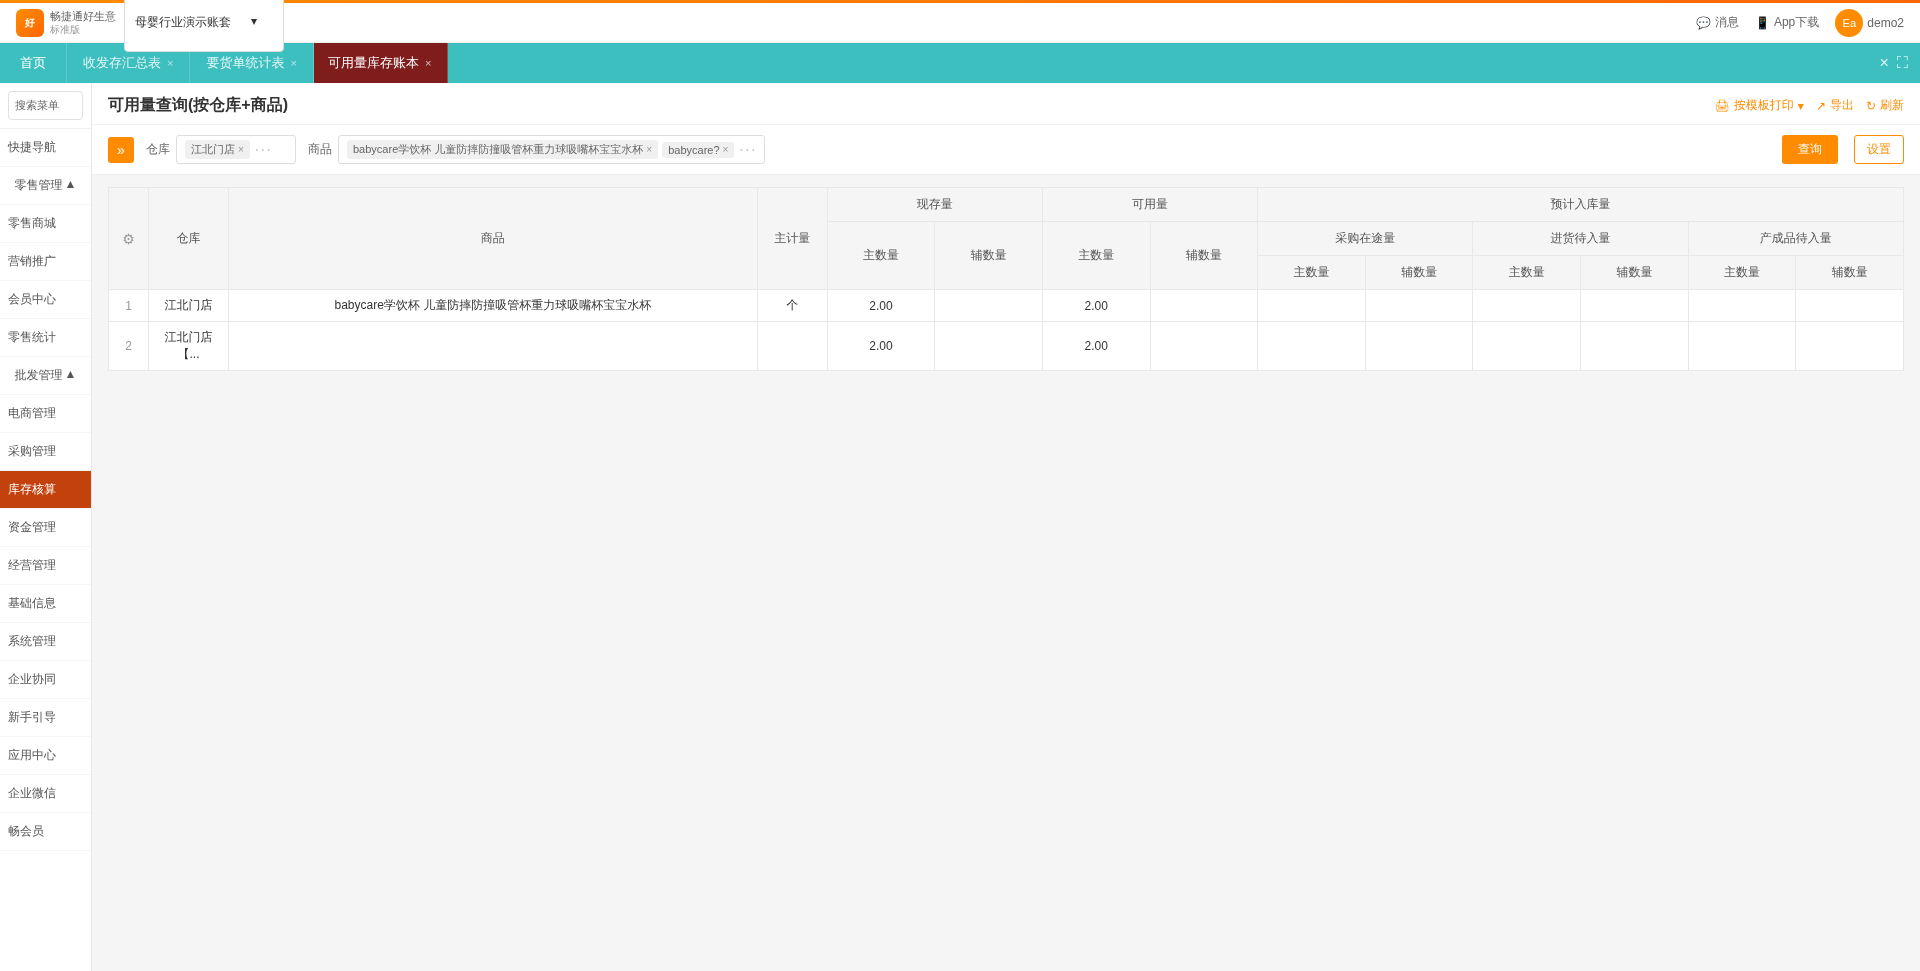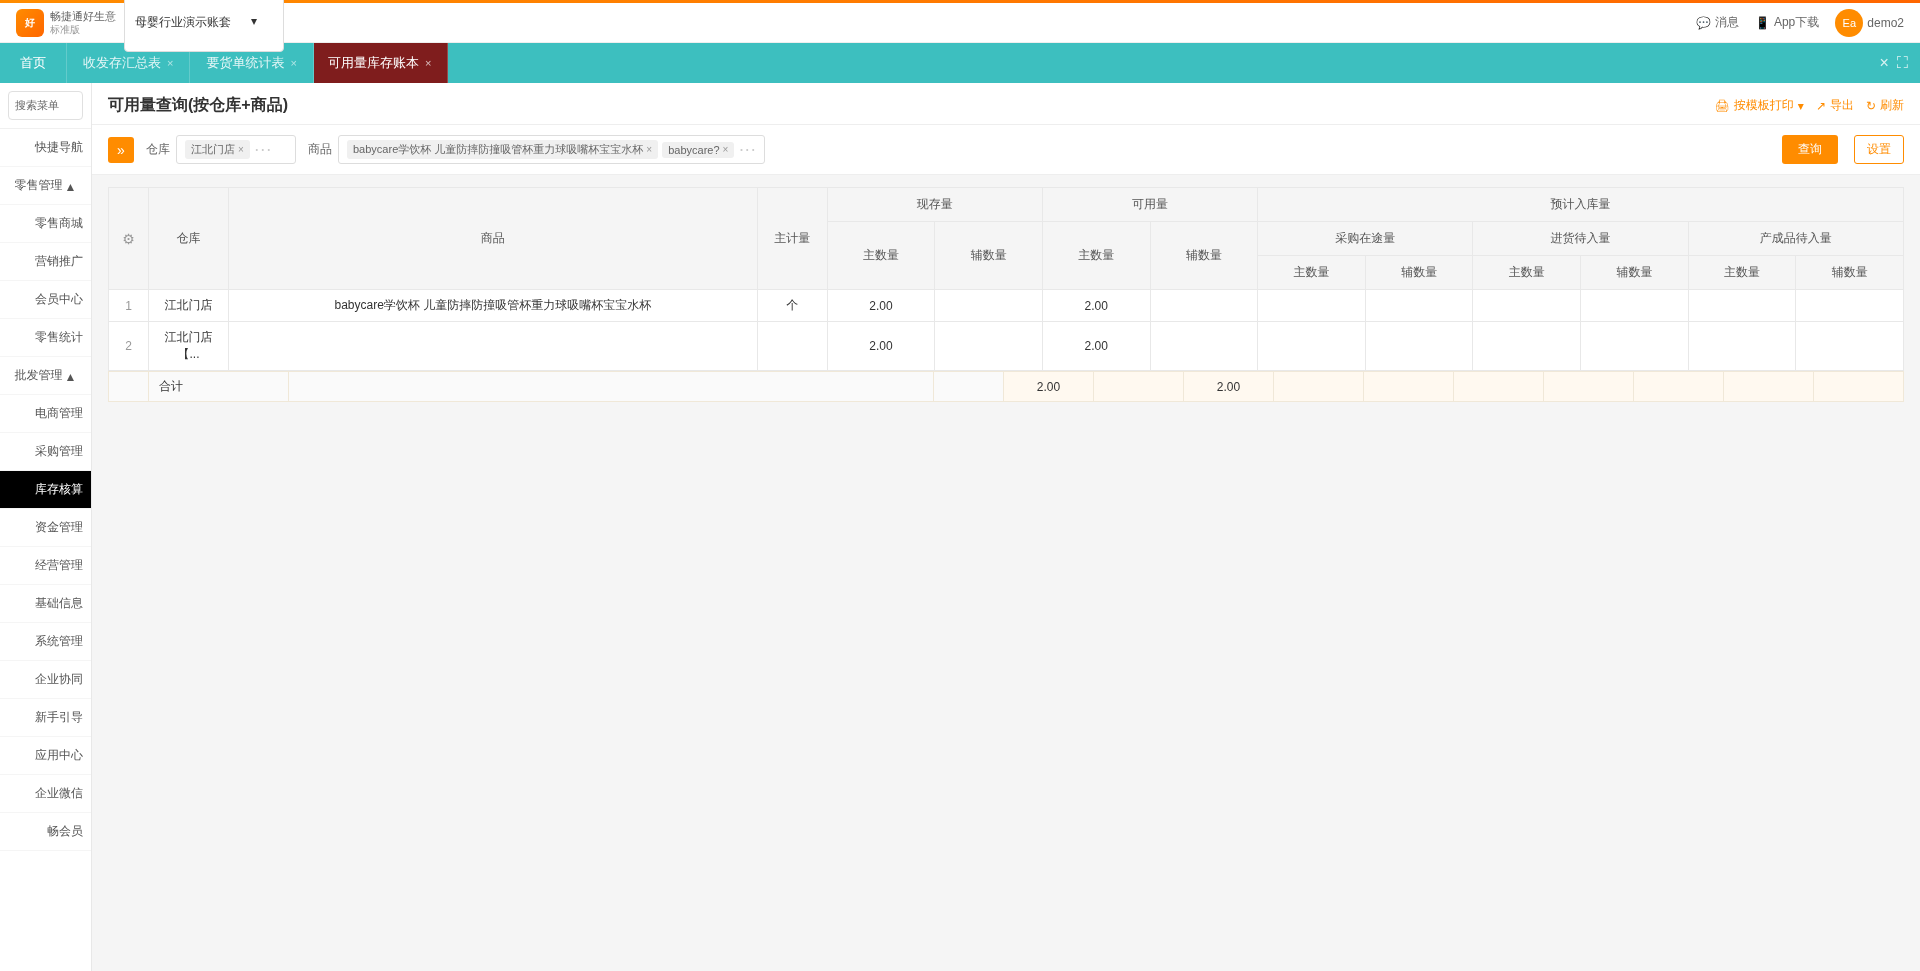--- a/index.html
+++ b/index.html
@@ -169,25 +169,25 @@
     }
     .sidebar-nav-item {
       padding: 10px 8px;
       font-size: 12px;
       color: #555;
       cursor: pointer;
       text-align: center;
       border-bottom: 1px solid #f5f5f5;
       display: flex;
       flex-direction: column;
-      align-items: flex-end;
+      align-items: flex-start;
       gap: 2px;
     }
     .sidebar-nav-item.active {
-      background: #000000;
+      background: #c2410c;
       color: #fff;
     }
     .sidebar-nav-item.has-arrow {
       flex-direction: row;
       justify-content: center;
     }
 
     
     .content-area {
       flex: 1;
@@ -630,36 +630,16 @@
     <td></td>
     <td></td>
     <td></td>
     <td></td>
     <td></td>
     <td></td>
   </tr>
           </tbody>
       </table>
 
-      <table class="footer-table" style="margin-top:0;">
-        <tbody>
-            <tr>
-          <td style="width:40px; background:#fafafa;"></td>
-          <td style="width:80px; text-align:left; background:#fafafa;" class="footer-label">合计</td>
-          <td style="min-width:200px; background:#fafafa;"></td>
-          <td style="width:70px; background:#fafafa;"></td>
-          <td style="width:90px;">2.00</td>
-          <td style="width:90px;"></td>
-          <td style="width:90px;">2.00</td>
-          <td style="width:90px;"></td>
-          <td style="width:90px;"></td>
-          <td style="width:90px;"></td>
-          <td style="width:90px;"></td>
-          <td style="width:90px;"></td>
-          <td style="width:90px;"></td>
-          <td style="width:90px;"></td>
-        </tr>
-      </tbody>
-        </table>
     </div>
 
   </div>
 </div>
 
 </body></html>

